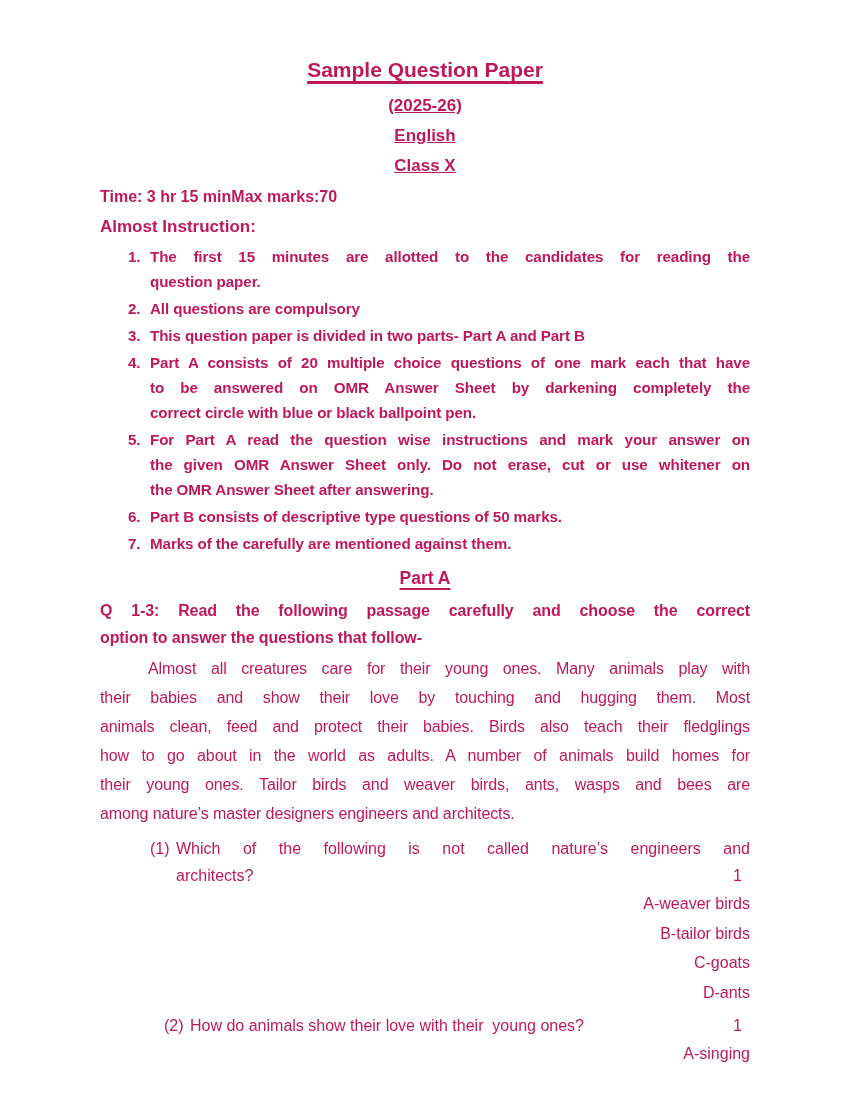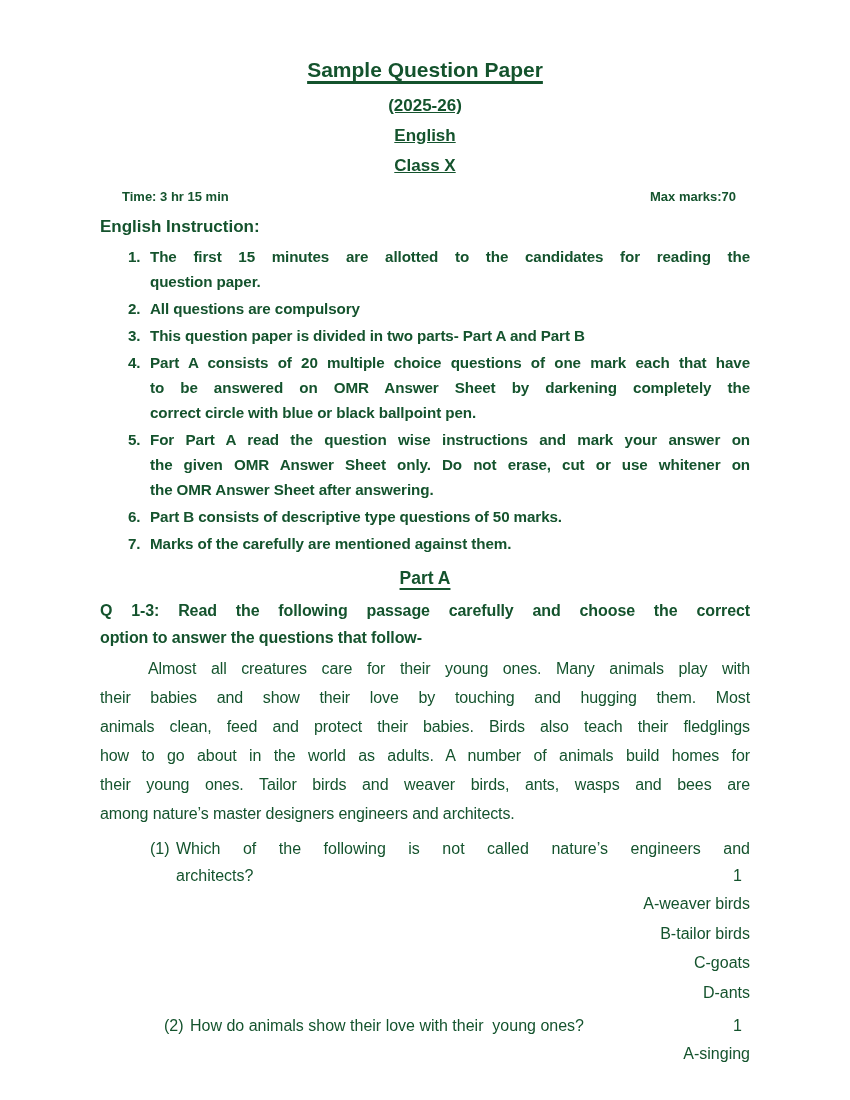--- a/index.html
+++ b/index.html
@@ -3,32 +3,32 @@
 <meta charset="utf-8">
 <style>
   html,body{margin:0;padding:0;background:#ffffff;}
   .page{
     position:relative;
     width:850px;height:1100px;
     box-sizing:border-box;
     background:#ffffff;
     padding:56px 100px 0 100px;
     font-family:"Liberation Sans",sans-serif;
-    color:#14532d;
+    color:#be185d;
     overflow:hidden;
   }
   
   .doc-title{
     text-align:center;font-weight:700;font-size:21px;line-height:28px;
     text-decoration:underline;text-decoration-thickness:2.5px;text-underline-offset:4px;
     margin-bottom:7px;
   }
   .doc-sub{text-align:center;font-weight:700;font-size:17px;line-height:30px;text-decoration:underline;}
   
-  .meta-row{display:flex;justify-content:space-between;font-weight:700;font-size:13px;line-height:30px;margin-top:1px;margin-left:22px;}
+  .meta-row{display:flex;font-weight:700;font-size:16px;line-height:30px;margin-top:1px;}
   .meta-right{padding-right:14px;}
   .gi-heading{font-weight:700;font-size:17px;line-height:29px;}
   
   .ins-list{margin-top:3px;}
   .ins-item{display:flex;font-weight:700;font-size:15.2px;line-height:25px;letter-spacing:-0.1px;margin-bottom:2px;}
   .ins-num{flex:0 0 22px;margin-left:28px;}
   .ins-lines{flex:1;min-width:0;}
   .jlines > .line:not(:last-child){text-align:justify;text-align-last:justify;}
   
   .part-heading{
@@ -58,21 +58,21 @@
   <div class="doc-title">Sample Question Paper</div>
   <div class="doc-sub">(2025-26)</div>
   <div class="doc-sub">English</div>
   <div class="doc-sub">Class X</div>
 
   <div class="meta-row">
     <span>Time: 3 hr 15 min</span>
     <span class="meta-right">Max marks:70</span>
   </div>
 
-  <div class="gi-heading">English Instruction:</div>
+  <div class="gi-heading">Almost Instruction:</div>
 
   <div class="ins-list">
     <div class="ins-item">
       <div class="ins-num">1.</div>
       <div class="ins-lines jlines">
         <div class="line">The first 15 minutes are allotted to the candidates for reading the</div>
           <div class="line">question paper.</div>
       </div>
     </div>
       <div class="ins-item">

